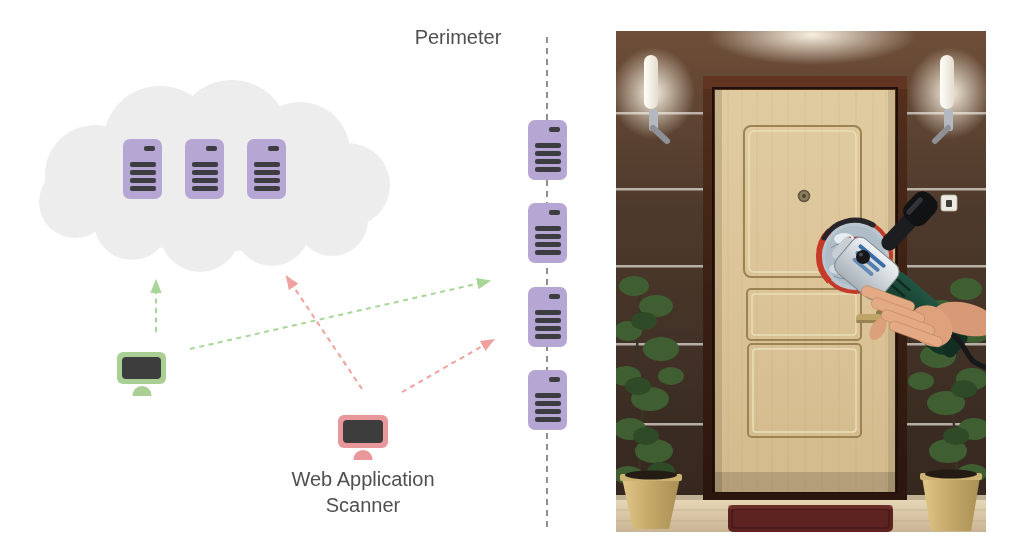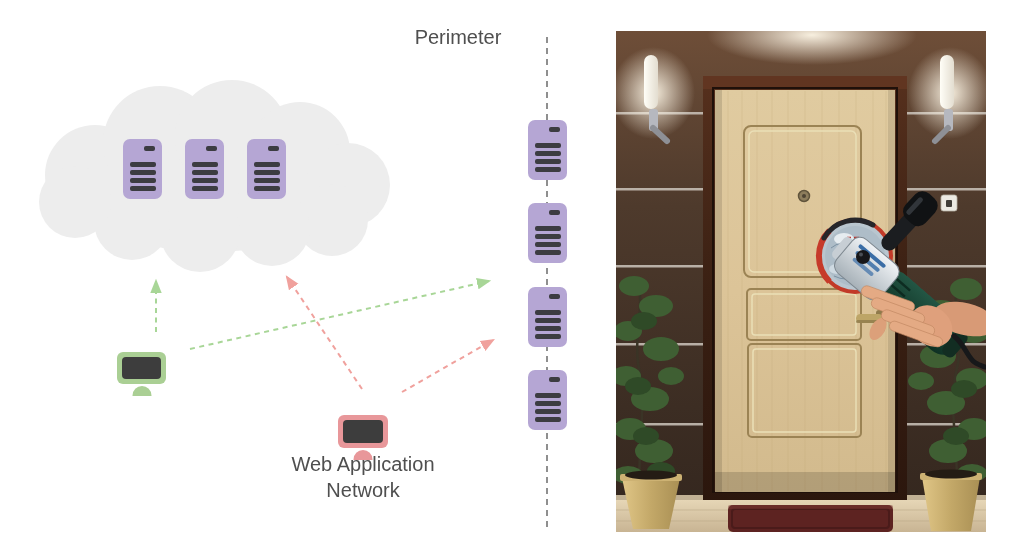--- a/index.html
+++ b/index.html
@@ -67,23 +67,23 @@
     <div class="monitor green" style="left:117px;top:352px;width:49px;height:32px;">
       <div class="screen"></div>
       <div class="foot"></div>
     </div>
     <div class="monitor red" style="left:338px;top:415px;width:50px;height:33px;">
       <div class="screen"></div>
       <div class="foot"></div>
     </div>
 
     <div class="lbl" style="left:398px;top:24px;width:120px;">Perimeter</div>
-    <div class="lbl" style="left:263px;top:451px;width:200px;">
+    <div class="lbl" style="left:263px;top:466px;width:200px;">
       <div>Web Application</div>
-      <div>Network</div>
+      <div>Scanner</div>
     </div>
   <div class="server" style="left: 123px; top: 139px;">
         <i class="led"></i>
         <i></i>
         <i></i>
         <i></i>
         <i></i>
       </div>
       <div class="server" style="left: 185px; top: 139px;">
         <i class="led"></i>

